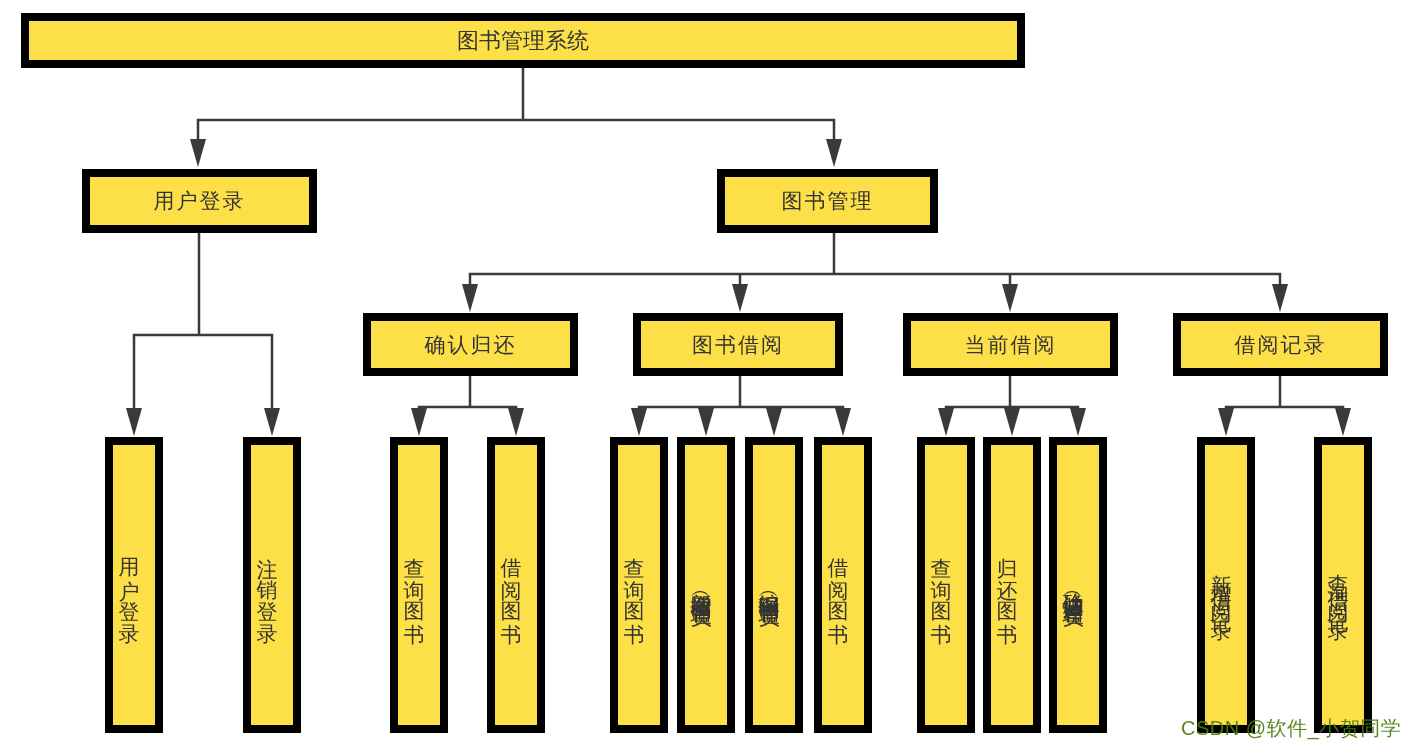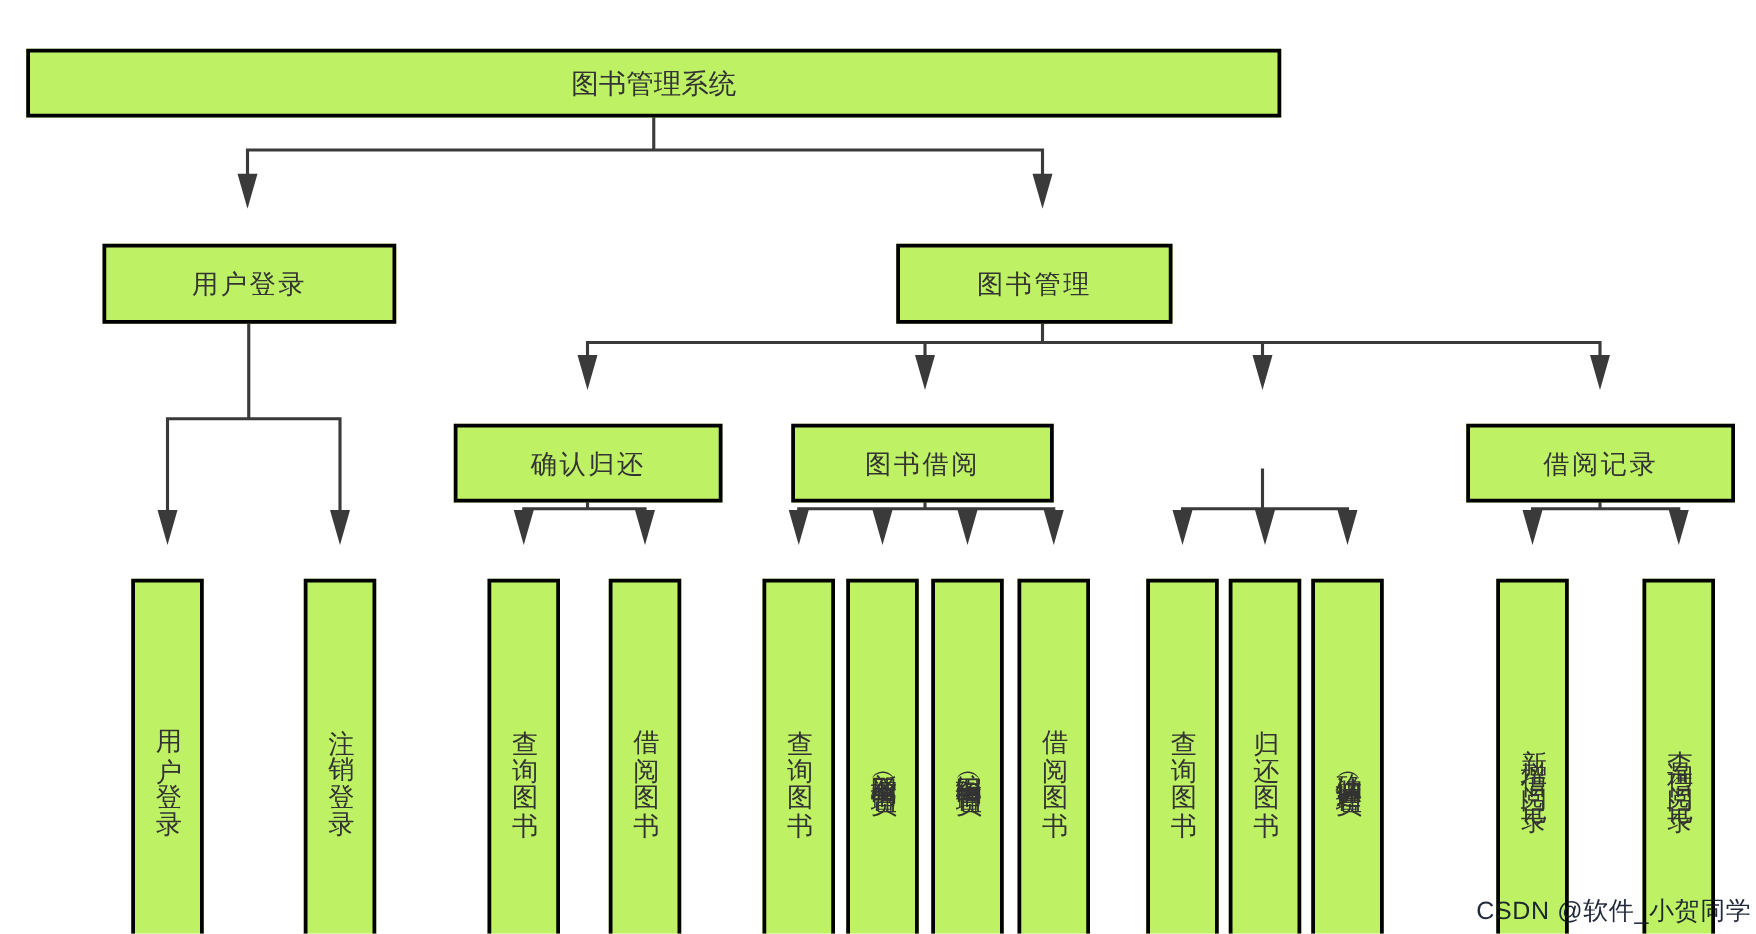--- a/index.html
+++ b/index.html
@@ -2,36 +2,36 @@
 <html><head>
 <meta charset="utf-8">
 <style>
   html,body{margin:0;padding:0;background:#fff;}
   .canvas{
     position:relative;width:1405px;height:747px;background:#ffffff;overflow:hidden;
     font-family:"Liberation Sans","DejaVu Sans",sans-serif;color:#333;
   }
   .connectors{position:absolute;left:0;top:0;width:1405px;height:747px;}
   .box{
-    position:absolute;background:#bef264;border:3px solid #000000;box-sizing:border-box;
-    display:flex;align-items:center;justify-content:center;margin-top:26px;
+    position:absolute;background:#fde047;border:8px solid #000000;box-sizing:border-box;
+    display:flex;align-items:center;justify-content:center;
   }
   .h-label{font-size:21px;letter-spacing:2px;white-space:nowrap;}
   .title{font-size:22px;}
   .v-box{
     writing-mode:vertical-rl;text-orientation:mixed;
     text-align:center;line-height:52px;font-size:21px;
     display:block;
   }
   .ls-wide{letter-spacing:1.05em;}
   .ls-mid{letter-spacing:.45em;}
   .ls-tight{letter-spacing:.1em;}
   .watermark{
     position:absolute;left:1181px;top:715px;z-index:5;
-    font-size:20px;letter-spacing:.5px;color:#0f172a;opacity:.92;white-space:nowrap;
+    font-size:20px;letter-spacing:.5px;color:#4d7c0f;opacity:.92;white-space:nowrap;
   }
 </style>
 </head>
 <body>
 
 <div class="canvas">
 
   <svg class="connectors" viewBox="0 0 1405 747" xmlns="http://www.w3.org/2000/svg">
     <g stroke="#3a3a3a" stroke-width="2.5" stroke-linecap="square" fill="none">
       <path d="M523 68 V120 M198 120 H834 M198 120 V142 M834 120 V142"></path>
@@ -65,20 +65,21 @@
     </g>
   </svg>
 
   <div class="box title" style="left:21px;top:13px;width:1004px;height:55px;">图书管理系统</div>
 
   <div class="box h-label" style="left:82px;top:169px;width:235px;height:64px;">用户登录</div>
   <div class="box h-label" style="left:717px;top:169px;width:221px;height:64px;">图书管理</div>
 
   <div class="box h-label" style="left:363px;top:313px;width:215px;height:63px;">确认归还</div>
   <div class="box h-label" style="left:633px;top:313px;width:210px;height:63px;">图书借阅</div>
+  <div class="box h-label" style="left:903px;top:313px;width:215px;height:63px;">当前借阅</div>
   <div class="box h-label" style="left:1173px;top:313px;width:215px;height:63px;">借阅记录</div>
 
   <div class="box v-box ls-wide" style="left:105px;top:437px;width:58px;height:296px;">用户登录</div>
   <div class="box v-box ls-wide" style="left:243px;top:437px;width:58px;height:296px;">注销登录</div>
 
   <div class="box v-box ls-wide" style="left:390px;top:437px;width:58px;height:296px;">查询图书</div>
   <div class="box v-box ls-wide" style="left:487px;top:437px;width:58px;height:296px;">借阅图书</div>
 
   <div class="box v-box ls-wide" style="left:610px;top:437px;width:58px;height:296px;">查询图书</div>
   <div class="box v-box ls-tight" style="left:677px;top:437px;width:58px;height:296px;">新增图书（管理员）</div>

